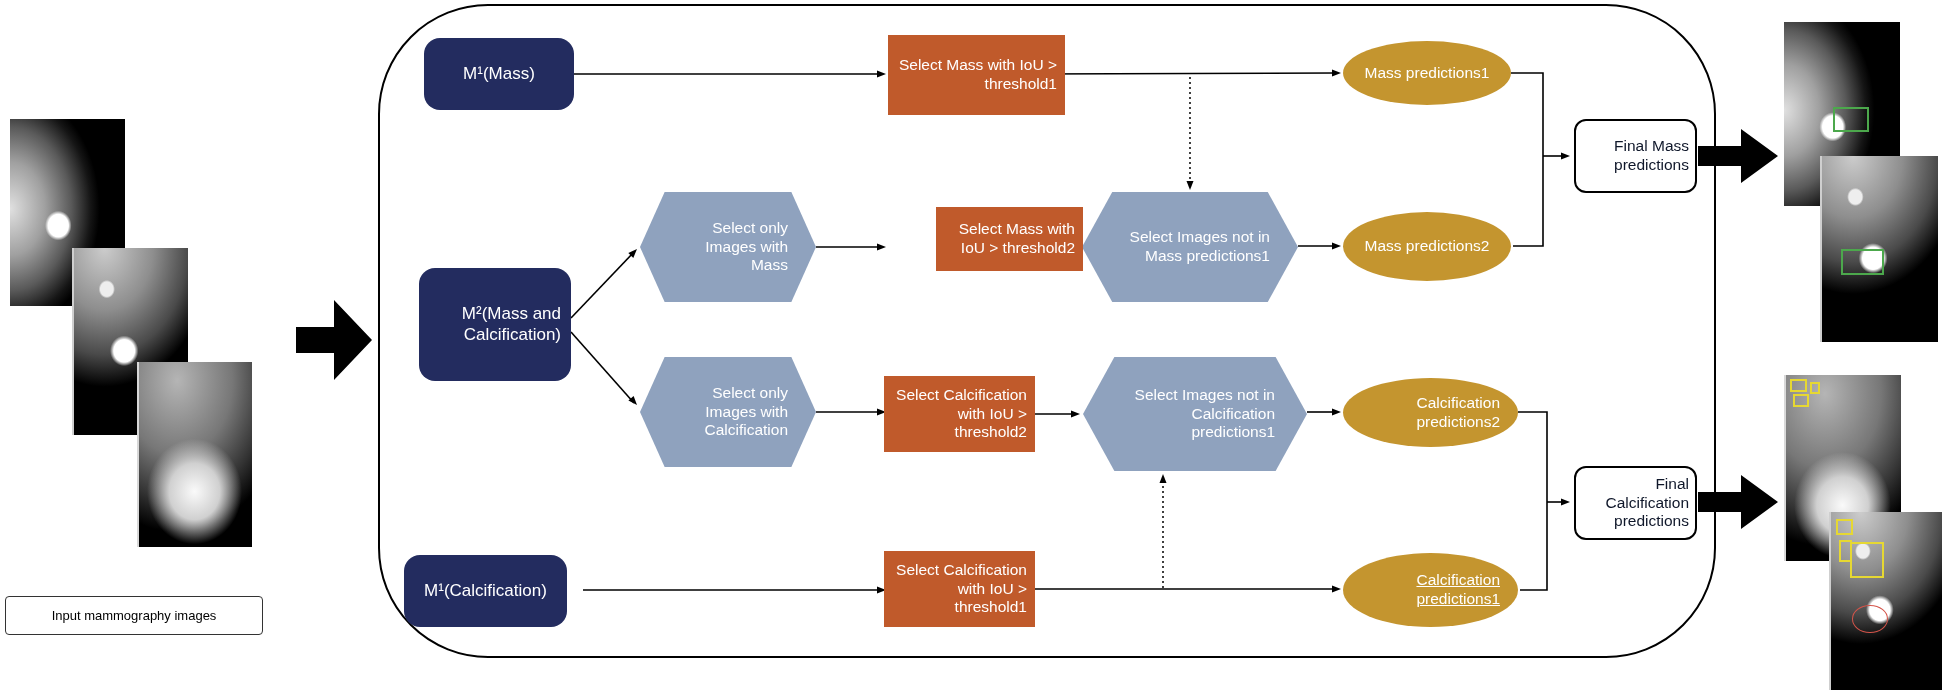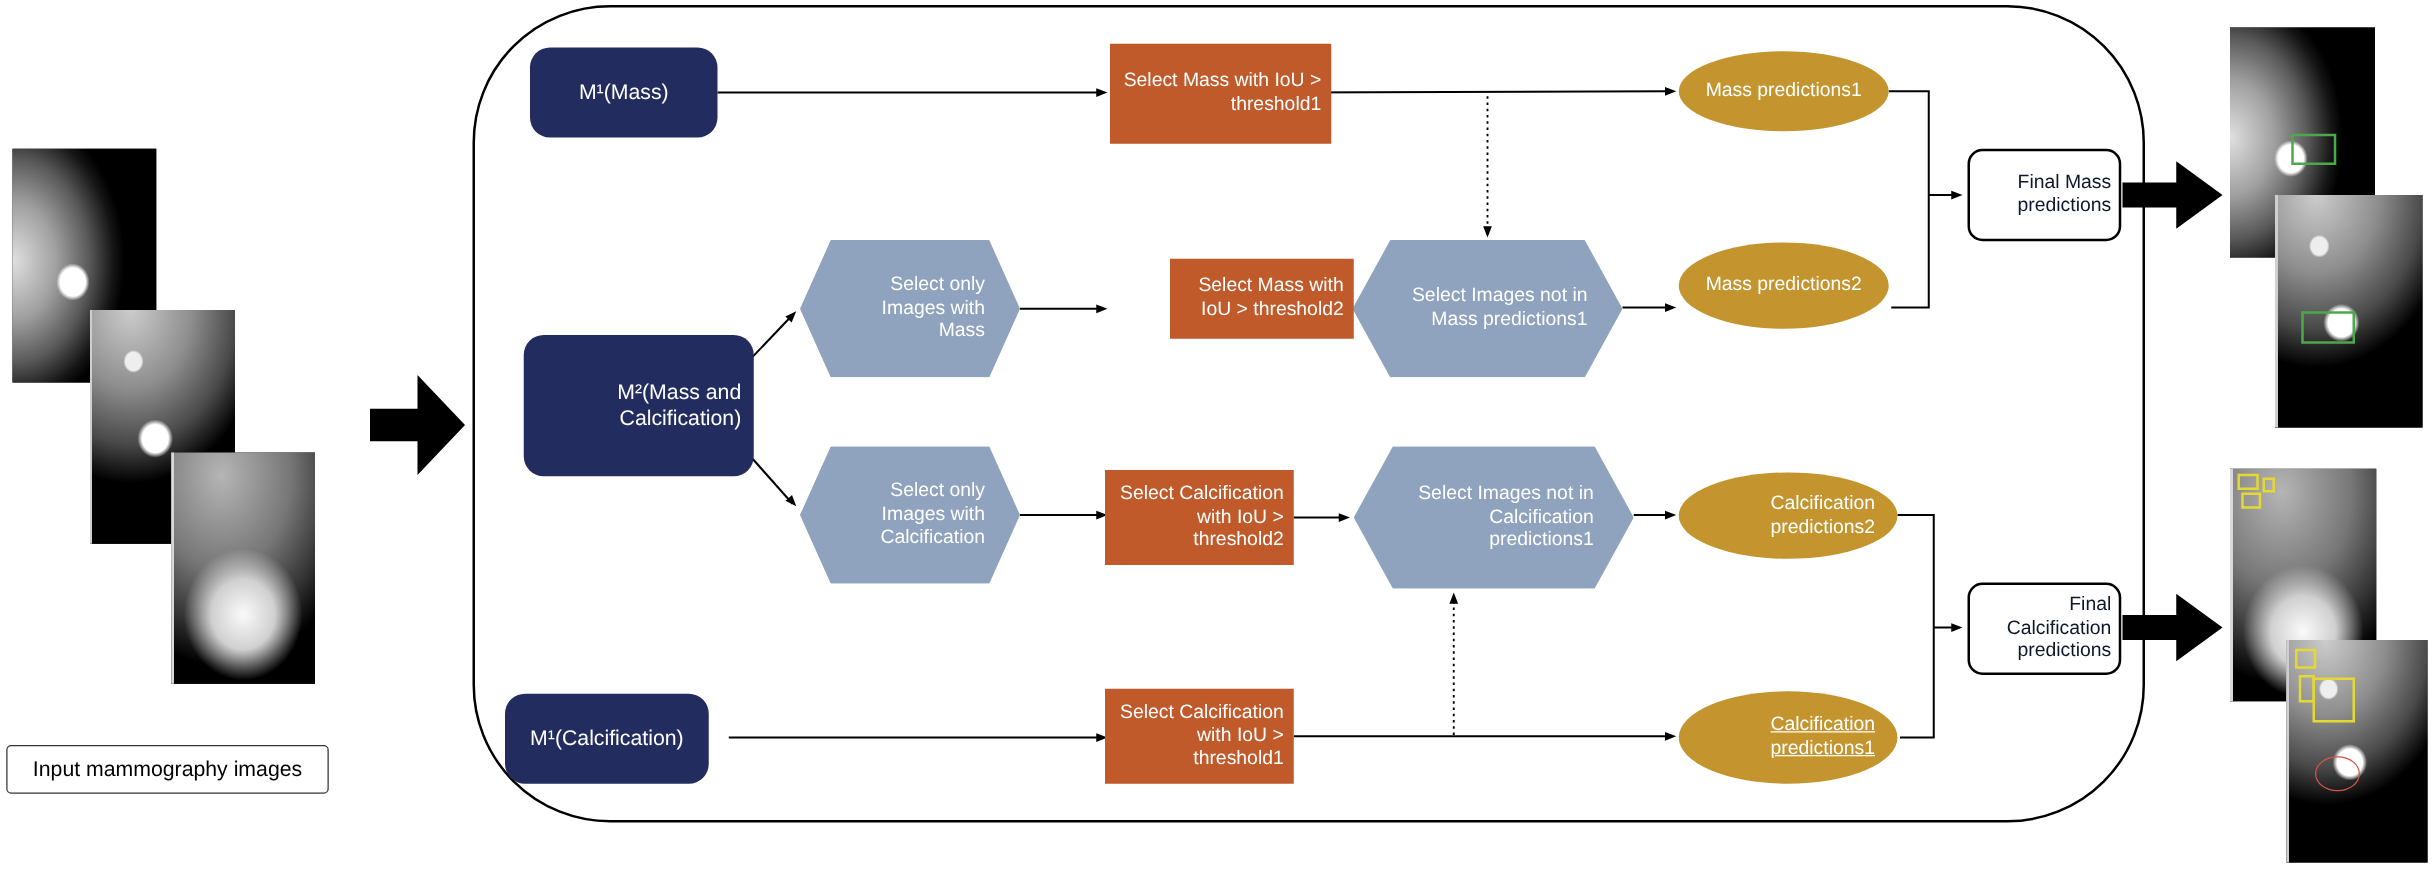--- a/index.html
+++ b/index.html
@@ -11,21 +11,21 @@
   .node{position:absolute;display:flex;align-items:center;justify-content:center;
         text-align:right;color:#fff;box-sizing:border-box;line-height:1.22;}
   .model{background:var(--navy,#232C5F);border-radius:16px;font-size:17px;padding:4px 10px;}
   .proc{background:var(--orange,#C05A2B);font-size:15.5px;padding:4px 8px;}
   .hex{background:var(--slate,#8FA2BE);font-size:15.5px;padding:0 28px;
        clip-path:polygon(0% 50%,14% 0%,86% 0%,100% 50%,86% 100%,14% 100%);}
   .ellipse{background:var(--gold,#C4952F);border-radius:50%;font-size:15.5px;padding:0 18px;}
   .final{background:#fff;border:2px solid var(--ink,#000);border-radius:12px;color:#0f172a;
          font-size:15.5px;padding:4px 6px;}
   .inlabel{position:absolute;left:5px;top:596px;width:256px;height:37px;background:#fff;
-         border:1.5px solid #333;border-radius:4px;color:#000;font-size:17px;
+         border:1.5px solid #333;border-radius:4px;color:#000;font-size:13px;
          display:flex;align-items:center;justify-content:center;}
   .mammo{position:absolute;background:#000;box-sizing:border-box;}
   .bbox{position:absolute;box-sizing:border-box;border:2px solid var(--bbox-mass,#4CA84C);}
   .bbox.calc{border:2px solid var(--bbox-calc,#E6D832);}
   .blobline{position:absolute;box-sizing:border-box;border:1.5px solid var(--lesion,#D4544A);
          border-radius:50%;}
   
   .m-cc{background:
     radial-gradient(16% 11% at 42% 57%, #ffffff 0 55%, rgba(0,0,0,0) 72%),
     radial-gradient(95% 78% at 0% 48%, #e0e0e0 0%, #a0a0a0 32%, #5a5a5a 56%, #151515 74%, #000 82%);
@@ -94,35 +94,35 @@
       <polygon points="1163,474 1159.5,483 1166.5,483"></polygon>
       <polygon points="1570,156 1561,152.5 1561,159.5"></polygon>
       <polygon points="1570,502 1561,498.5 1561,505.5"></polygon>
       <polygon points="296,327 334,327 334,300 372,340 334,380 334,353 296,353"></polygon>
       <polygon points="1698,146 1741,146 1741,129 1778,156 1741,183 1741,166 1698,166"></polygon>
       <polygon points="1698,492 1741,492 1741,475 1778,502 1741,529 1741,512 1698,512"></polygon>
     </g>
   </svg>
 
   <div class="node model" style="left:424px;top:38px;width:150px;height:72px;">M¹(Mass)</div>
-  <div class="node model" style="left:419px;top:268px;width:184px;height:113px;">M²(Mass and Calcification)</div>
+  <div class="node model" style="left:419px;top:268px;width:152px;height:113px;">M²(Mass and Calcification)</div>
   <div class="node model" style="left:404px;top:555px;width:163px;height:72px;border-radius:16px;">M¹(Calcification)</div>
 
   <div class="node hex" style="left:640px;top:192px;width:176px;height:110px;">Select only Images with Mass</div>
   <div class="node hex" style="left:640px;top:357px;width:176px;height:110px;">Select only Images with Calcification</div>
   <div class="node hex" style="left:1082px;top:192px;width:216px;height:110px;">Select Images not in Mass predictions1</div>
   <div class="node hex" style="left:1083px;top:357px;width:224px;height:114px;padding:0 32px;">Select Images not in Calcification predictions1</div>
 
   <div class="node proc" style="left:888px;top:35px;width:177px;height:80px;">Select Mass with IoU &gt; threshold1</div>
   <div class="node proc" style="left:888px;top:207px;width:147px;height:64px;margin-left:48px;">Select Mass with IoU &gt; threshold2</div>
   <div class="node proc" style="left:884px;top:376px;width:151px;height:76px;">Select Calcification with IoU &gt; threshold2</div>
   <div class="node proc" style="left:884px;top:551px;width:151px;height:76px;">Select Calcification with IoU &gt; threshold1</div>
 
   <div class="node ellipse" style="left:1343px;top:41px;width:168px;height:64px;">Mass predictions1</div>
-  <div class="node ellipse" style="left:1343px;top:194px;width:168px;height:69px;">Mass predictions2</div>
+  <div class="node ellipse" style="left:1343px;top:212px;width:168px;height:69px;">Mass predictions2</div>
   <div class="node ellipse" style="left:1343px;top:378px;width:175px;height:69px;">Calcification predictions2</div>
   <div class="node ellipse" style="left:1343px;top:553px;width:175px;height:74px;text-decoration:underline;">Calcification predictions1</div>
 
   <div class="node final" style="left:1574px;top:119px;width:123px;height:74px;">Final Mass predictions</div>
   <div class="node final" style="left:1574px;top:466px;width:123px;height:74px;">Final Calcification predictions</div>
 
   <div class="mammo m-cc" style="left:1784px;top:22px;width:116px;height:184px;">
     <div class="bbox" style="left:42%;top:46%;width:31%;height:14%;"></div>
   </div>
   <div class="mammo m-mlo" style="left:1820px;top:156px;width:118px;height:186px;">

